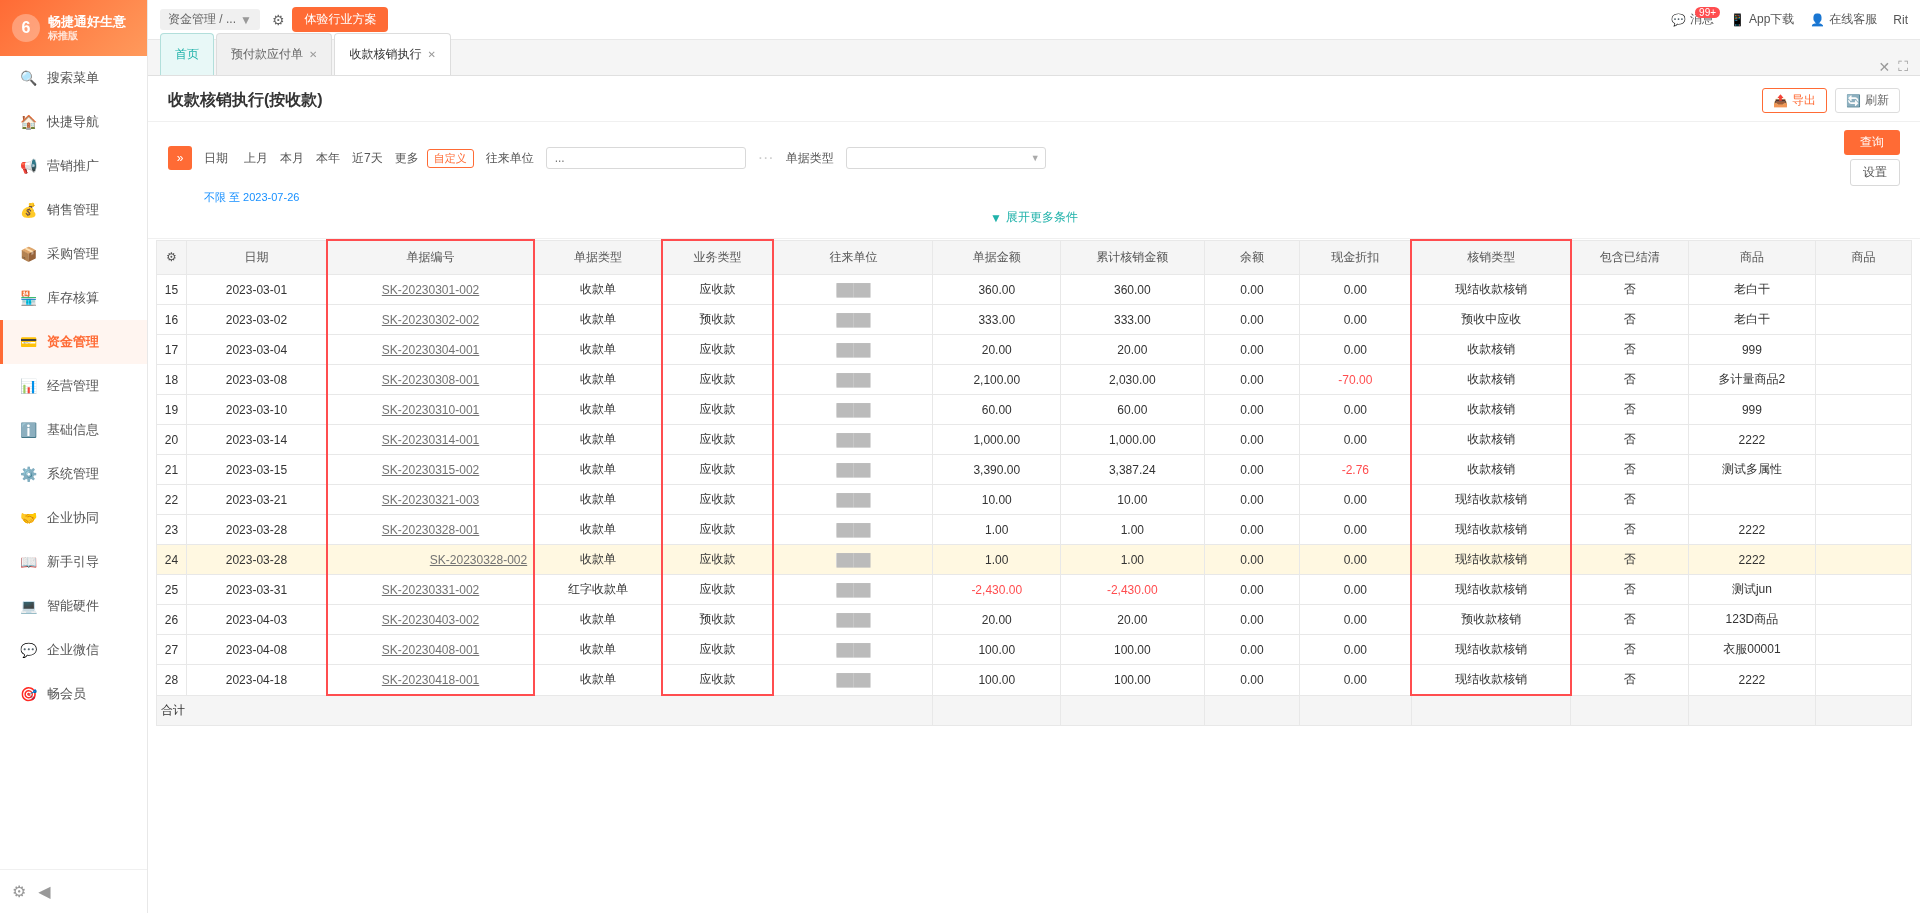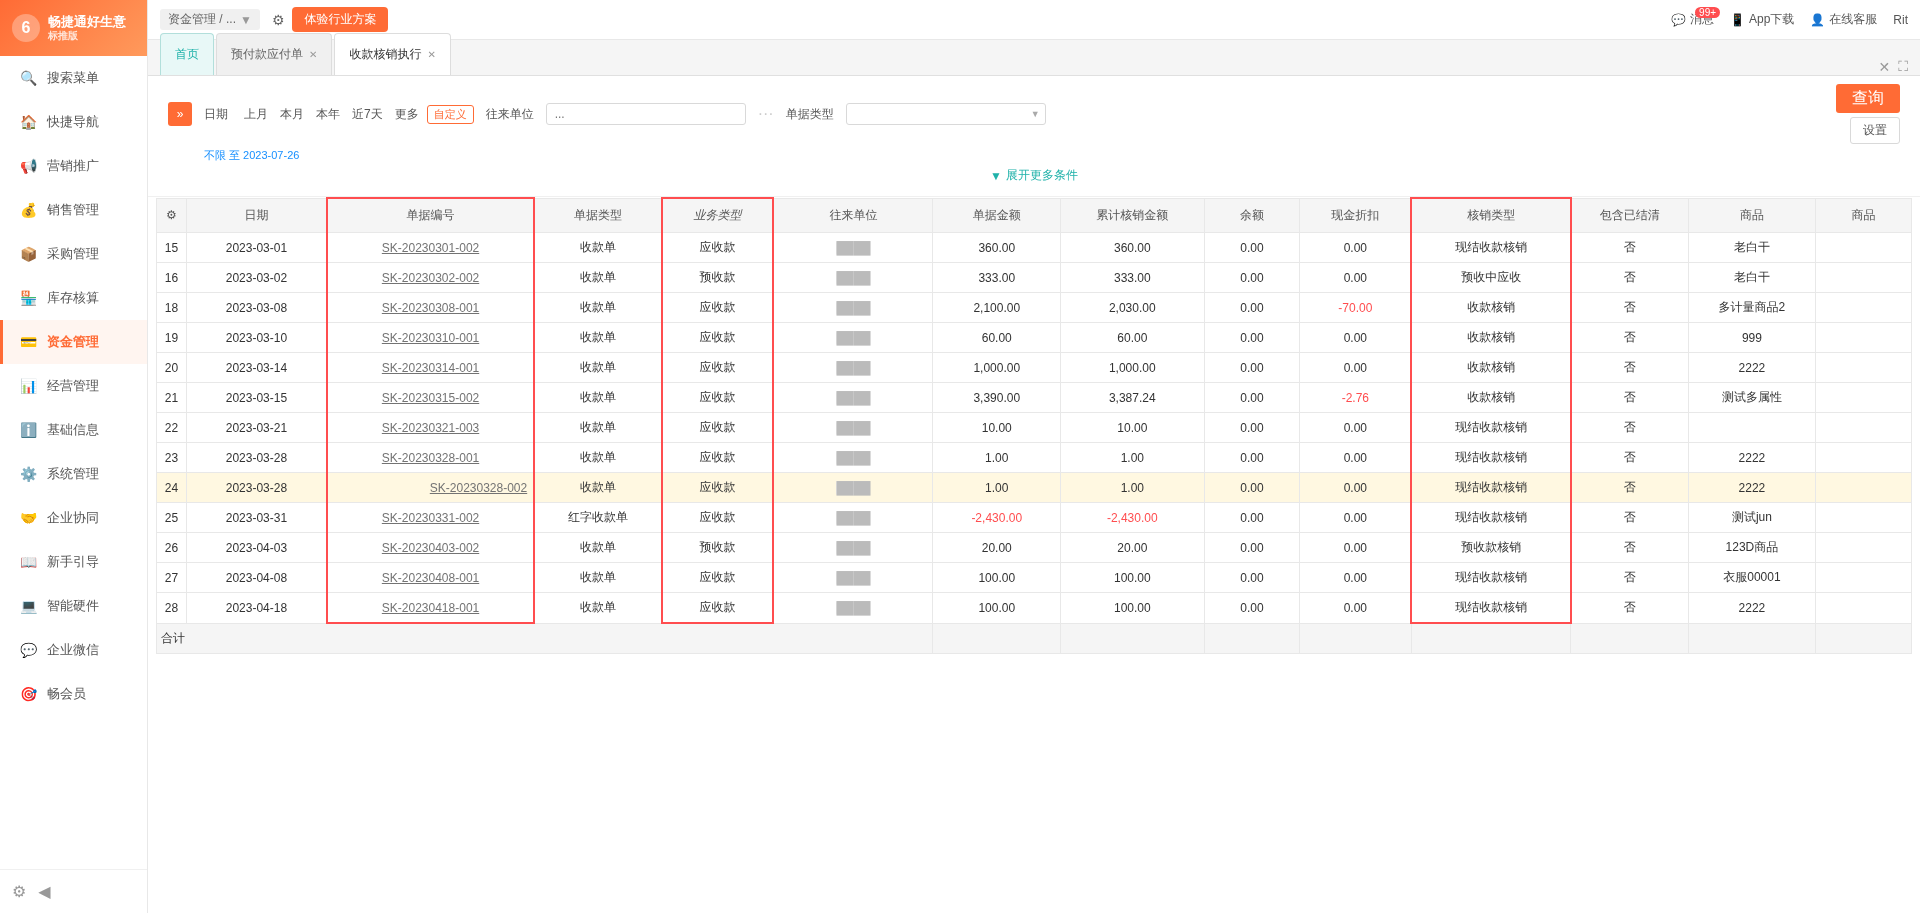--- a/index.html
+++ b/index.html
@@ -57,21 +57,21 @@
     .filter-bar { padding: 8px 20px; background: #fff; border-bottom: 1px solid #f0f0f0; }
     .filter-row { display: flex; align-items: center; gap: 12px; flex-wrap: wrap; }
     .filter-expand-btn { width: 24px; height: 24px; background: #ff6b35; color: white; border-radius: 3px; display: flex; align-items: center; justify-content: center; cursor: pointer; font-size: 12px; }
     .filter-label { font-size: 12px; color: #555; white-space: nowrap; }
     .filter-date-btns { display: flex; gap: 4px; align-items: center; }
     .filter-date-btn { font-size: 12px; color: #555; cursor: pointer; padding: 2px 4px; }
     .filter-date-btn.custom { color: #ff6b35; border: 1px solid #ff6b35; border-radius: 3px; padding: 1px 6px; font-size: 11px; }
     .filter-date-range { font-size: 11px; color: #1890ff; margin-top: 2px; }
     .filter-input { border: 1px solid #d9d9d9; border-radius: 3px; padding: 3px 8px; font-size: 12px; width: 180px; outline: none; }
     .filter-select { border: 1px solid #d9d9d9; border-radius: 3px; padding: 3px 8px; font-size: 12px; width: 180px; outline: none; appearance: none; background: #fff; }
-    .filter-query-btn { background: #ff6b35; color: white; border: none; border-radius: 3px; padding: 4px 16px; font-size: 16px; cursor: pointer; }
+    .filter-query-btn { background: #ff6b35; color: white; border: none; border-radius: 3px; padding: 4px 16px; font-size: 12px; cursor: pointer; }
     .filter-setting-btn { border: 1px solid #d9d9d9; background: #fff; border-radius: 3px; padding: 4px 12px; font-size: 12px; cursor: pointer; color: #555; }
     .expand-more-row { display: flex; justify-content: center; padding: 4px; }
     .expand-more-btn { color: #20b2aa; font-size: 12px; cursor: pointer; display: flex; align-items: center; gap: 4px; }
 
     
     .table-container { flex: 1; overflow: auto; padding: 0 8px; }
     table { width: 100%; border-collapse: collapse; font-size: 12px; }
     thead tr { background: #f5f5f5; }
     th { padding: 8px 6px; text-align: center; border: 1px solid #e8e8e8; color: #555; font-weight: 500; white-space: nowrap; position: sticky; top: 0; background: #f5f5f5; z-index: 1; }
     td { padding: 6px 6px; border: 1px solid #e8e8e8; text-align: center; white-space: nowrap; color: #333; }
@@ -215,20 +215,33 @@
       <span class="tab-close">✕</span>
     </div>
     <div class="tabs-right">
       <span class="tab-action">✕</span>
       <span class="tab-action">⛶</span>
     </div>
   </div>
 
   <div class="page">
 
+    <div class="page-header">
+      <div class="page-title">收款核销执行(按收款)</div>
+      <div class="page-actions">
+        <button class="page-action-btn">
+          <span>📤</span>
+          <span>导出</span>
+        </button>
+        <button class="page-action-btn page-action-btn-outline">
+          <span>🔄</span>
+          <span>刷新</span>
+        </button>
+      </div>
+    </div>
 
     <div class="filter-bar">
       <div class="filter-row">
         <div class="filter-expand-btn">»</div>
         <span class="filter-label">日期</span>
         <div class="filter-date-btns">
           <span class="filter-date-btn">上月</span>
           <span class="filter-date-btn">本月</span>
           <span class="filter-date-btn">本年</span>
           <span class="filter-date-btn">近7天</span>
@@ -265,21 +278,21 @@
     </div>
 
     <div class="table-container">
       <table>
         <thead>
           <tr>
             <th style="width:30px;"><span>⚙</span></th>
             <th style="min-width:88px;">日期</th>
             <th style="min-width:130px; border-left:2px solid #ff4d4f; border-top:2px solid #ff4d4f; border-right:2px solid #ff4d4f;">单据编号</th>
             <th style="min-width:80px;">单据类型</th>
-            <th style="min-width:70px; border-left:2px solid #ff4d4f; border-top:2px solid #ff4d4f; border-right:2px solid #ff4d4f;font-style:italic;">业务类型</th>
+            <th style="min-width:70px; border-left:2px solid #ff4d4f; border-top:2px solid #ff4d4f; border-right:2px solid #ff4d4f;">业务类型</th>
             <th style="min-width:100px;">往来单位</th>
             <th style="min-width:80px;">单据金额</th>
             <th style="min-width:90px;">累计核销金额</th>
             <th style="min-width:60px;">余额</th>
             <th style="min-width:70px;">现金折扣</th>
             <th style="min-width:100px; border-left:2px solid #ff4d4f; border-top:2px solid #ff4d4f; border-right:2px solid #ff4d4f;">核销类型</th>
             <th style="min-width:70px;">包含已结清</th>
             <th style="min-width:80px;">商品</th>
             <th style="min-width:60px;">商品</th>
           </tr>
@@ -315,20 +328,38 @@
     <td class="">333.00</td>
     <td class="">333.00</td>
     <td>0.00</td>
     <td class="">0.00</td>
     <td style="border-left:2px solid #ff4d4f; border-right:2px solid #ff4d4f;">预收中应收</td>
     <td>否</td>
     <td>老白干</td>
     <td></td>
   </tr>
             <tr>
+    <td>17</td>
+    <td>2023-03-04</td>
+    <td style="border-left:2px solid #ff4d4f; border-right:2px solid #ff4d4f;">
+      <a class="td-link">SK-20230304-001</a>
+    </td>
+    <td>收款单</td>
+    <td style="border-left:2px solid #ff4d4f; border-right:2px solid #ff4d4f;">应收款</td>
+    <td><span class="blurred">████</span></td>
+    <td class="">20.00</td>
+    <td class="">20.00</td>
+    <td>0.00</td>
+    <td class="">0.00</td>
+    <td style="border-left:2px solid #ff4d4f; border-right:2px solid #ff4d4f;">收款核销</td>
+    <td>否</td>
+    <td>999</td>
+    <td></td>
+  </tr>
+            <tr>
     <td>18</td>
     <td>2023-03-08</td>
     <td style="border-left:2px solid #ff4d4f; border-right:2px solid #ff4d4f;">
       <a class="td-link">SK-20230308-001</a>
     </td>
     <td>收款单</td>
     <td style="border-left:2px solid #ff4d4f; border-right:2px solid #ff4d4f;">应收款</td>
     <td><span class="blurred">████</span></td>
     <td class="">2,100.00</td>
     <td class="">2,030.00</td>

